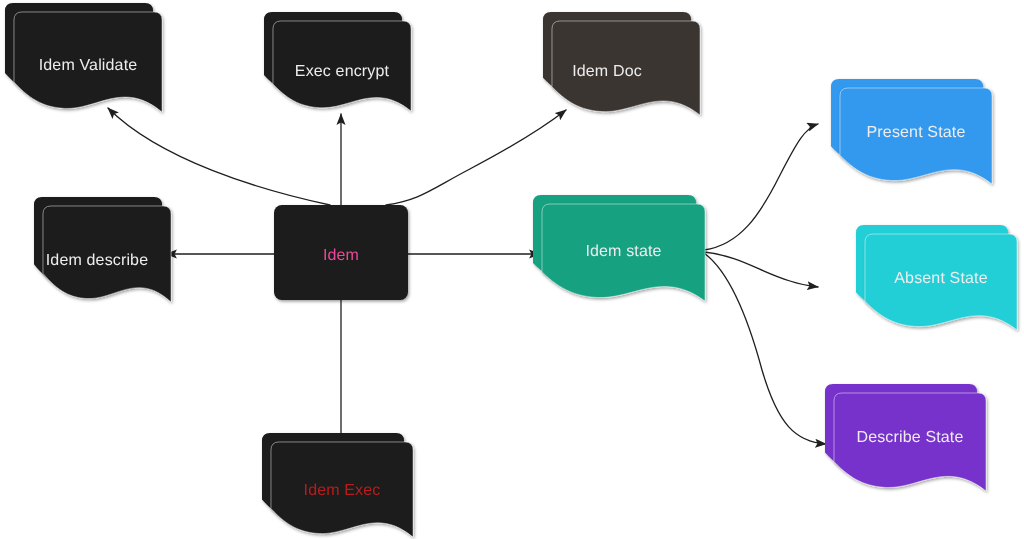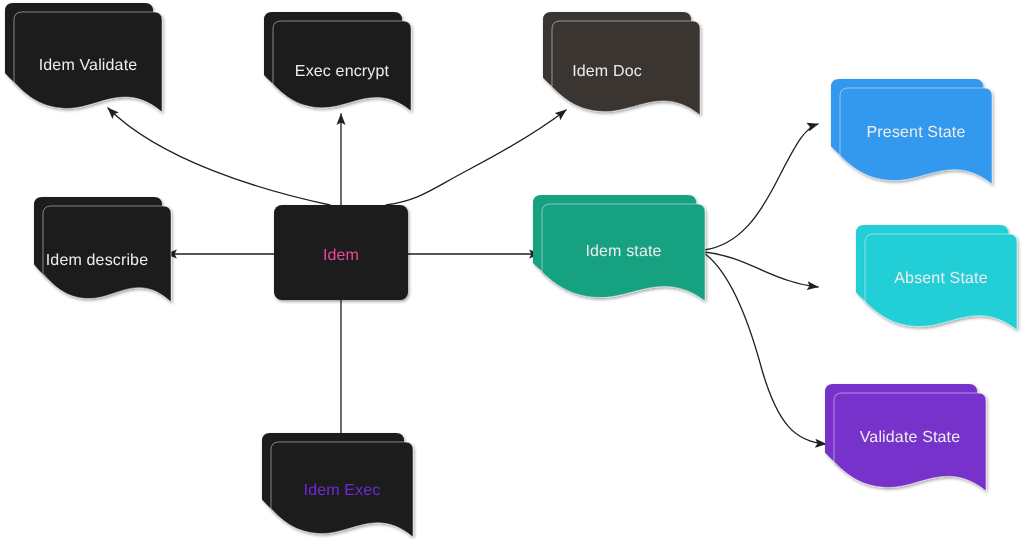--- a/index.html
+++ b/index.html
@@ -174,29 +174,29 @@
       <div class="node" style="left: 825px; top: 384px; width: 161px; height: 107px;">
         <svg class="doc-shape" width="161" height="107" viewBox="0 0 161 107">
           <defs>
             <filter id="sh-8" x="-30%" y="-30%" width="180%" height="180%">
               <feDropShadow dx="1.2" dy="1.6" stdDeviation="1.7" flood-color="#000000" flood-opacity="0.38"></feDropShadow>
             </filter>
           </defs>
           <path d="M 8 0 L 144 0 Q 152 0 152 8 L 152 98 C 112.48 66.248 85.12 96.236 51.68000000000001 94.472 C 33.44 93.296 18.24 88.004 0 68.6 L 0 8 Q 0 0 8 0 Z" transform="translate(0,0)" fill="#7733cc" filter="url(#sh-8)"></path>
           <path d="M 8 0 L 144 0 Q 152 0 152 8 L 152 98 C 112.48 66.248 85.12 96.236 51.68000000000001 94.472 C 33.44 93.296 18.24 88.004 0 68.6 L 0 8 Q 0 0 8 0 Z" transform="translate(9,9)" fill="#7733cc" stroke="rgba(255,255,255,0.45)" stroke-width="1" filter="url(#sh-8)"></path>
         </svg>
-        <div class="node-label" style="color: rgb(237, 237, 237); top: 44px; left: 9px; width: 152px;">Validate State</div>
+        <div class="node-label" style="color: rgb(237, 237, 237); top: 44px; left: 9px; width: 152px;">Describe State</div>
       </div>
       <div class="node" style="left: 262px; top: 433px; width: 151px; height: 104px;">
         <svg class="doc-shape" width="151" height="104" viewBox="0 0 151 104">
           <defs>
             <filter id="sh-9" x="-30%" y="-30%" width="180%" height="180%">
               <feDropShadow dx="1.2" dy="1.6" stdDeviation="1.7" flood-color="#000000" flood-opacity="0.38"></feDropShadow>
             </filter>
           </defs>
           <path d="M 8 0 L 134 0 Q 142 0 142 8 L 142 95 C 105.08 64.22 79.52000000000001 93.29 48.28 91.58 C 31.24 90.44 17.04 85.31 0 66.5 L 0 8 Q 0 0 8 0 Z" transform="translate(0,0)" fill="#1a1a1a" filter="url(#sh-9)"></path>
           <path d="M 8 0 L 134 0 Q 142 0 142 8 L 142 95 C 105.08 64.22 79.52000000000001 93.29 48.28 91.58 C 31.24 90.44 17.04 85.31 0 66.5 L 0 8 Q 0 0 8 0 Z" transform="translate(9,9)" fill="#1a1a1a" stroke="rgba(255,255,255,0.45)" stroke-width="1" filter="url(#sh-9)"></path>
         </svg>
-        <div class="node-label" style="color: #6d28d9; top: 48px; left: 9px; width: 142px;">Idem Exec</div>
+        <div class="node-label" style="color: #b91c1c; top: 48px; left: 9px; width: 142px;">Idem Exec</div>
       </div>
     </div>
 
 </div>
 
 </body></html>

